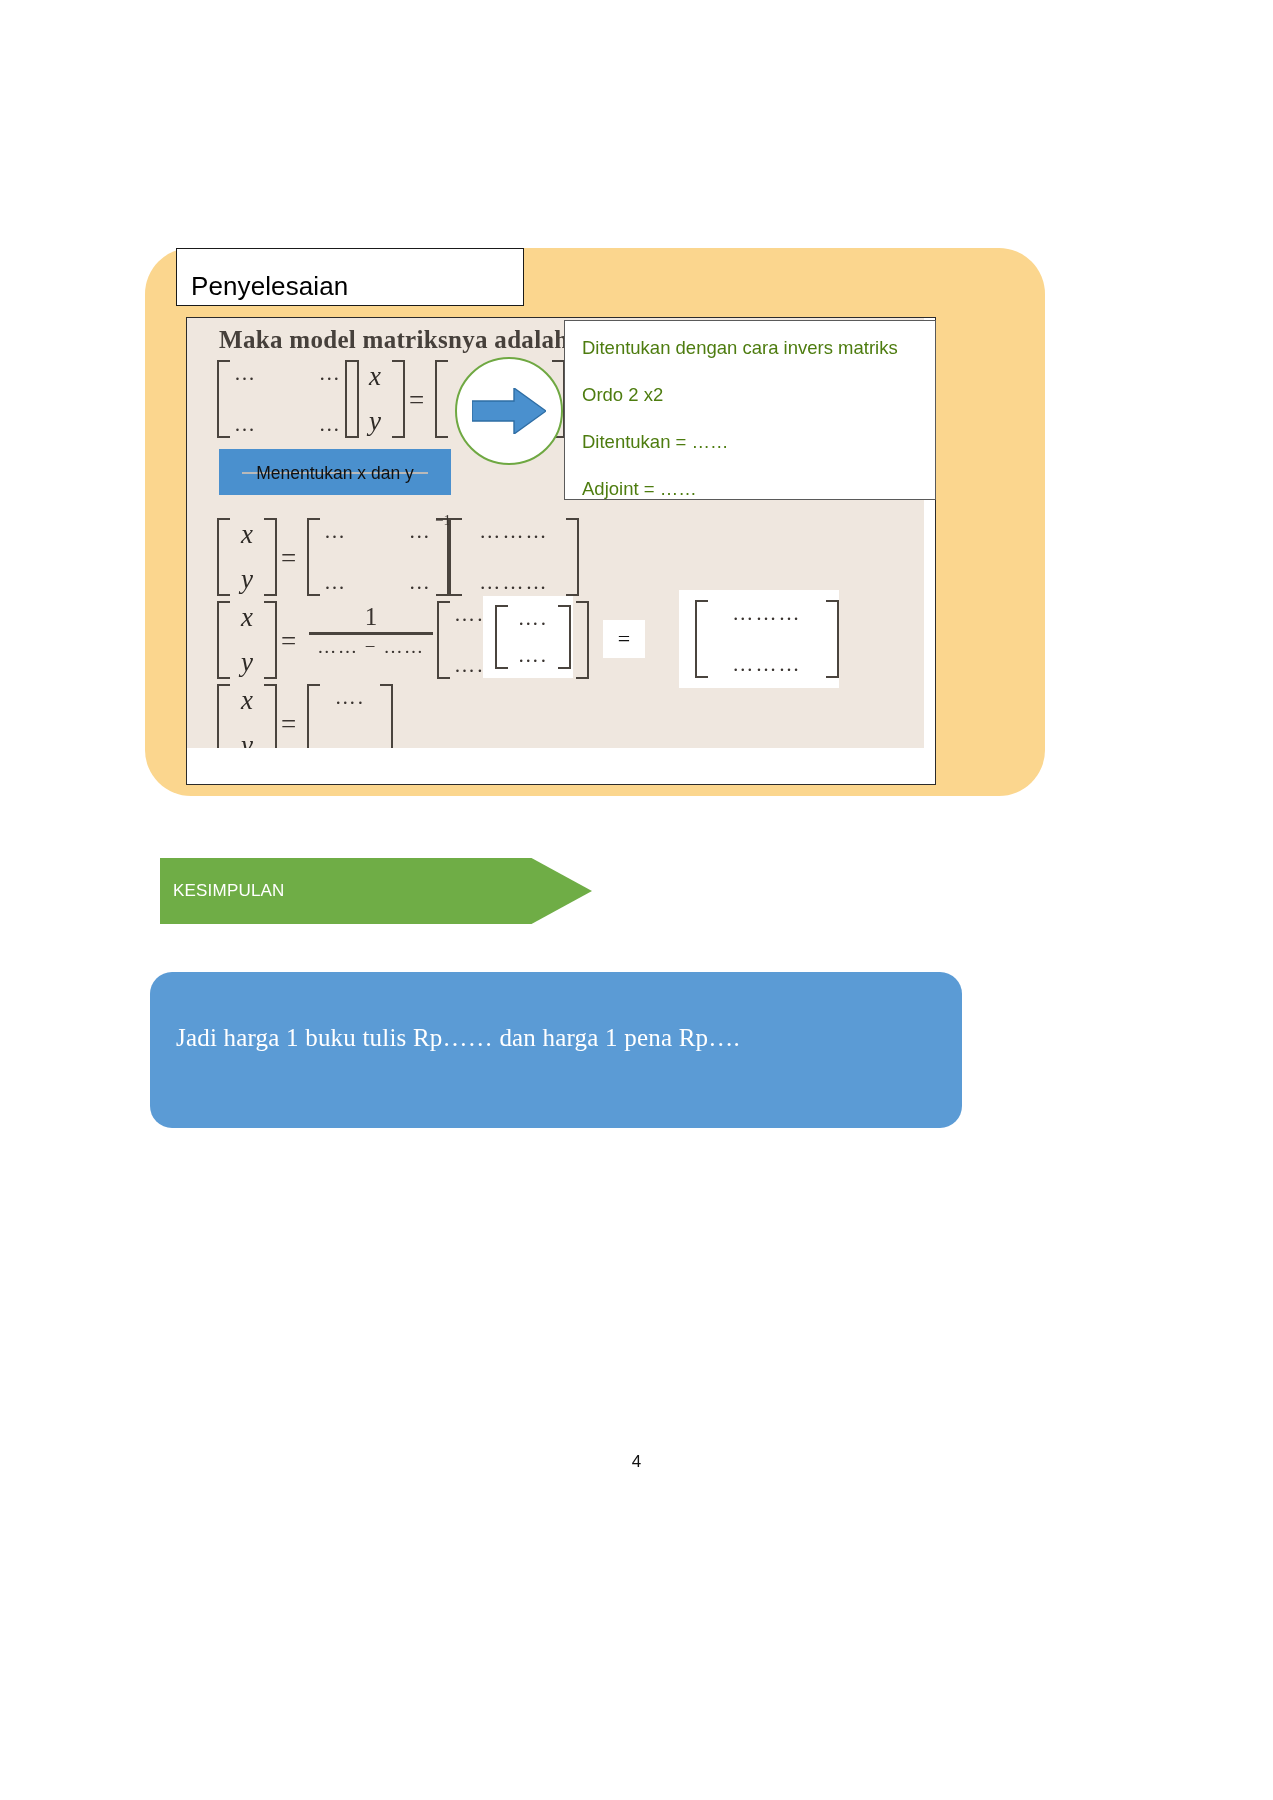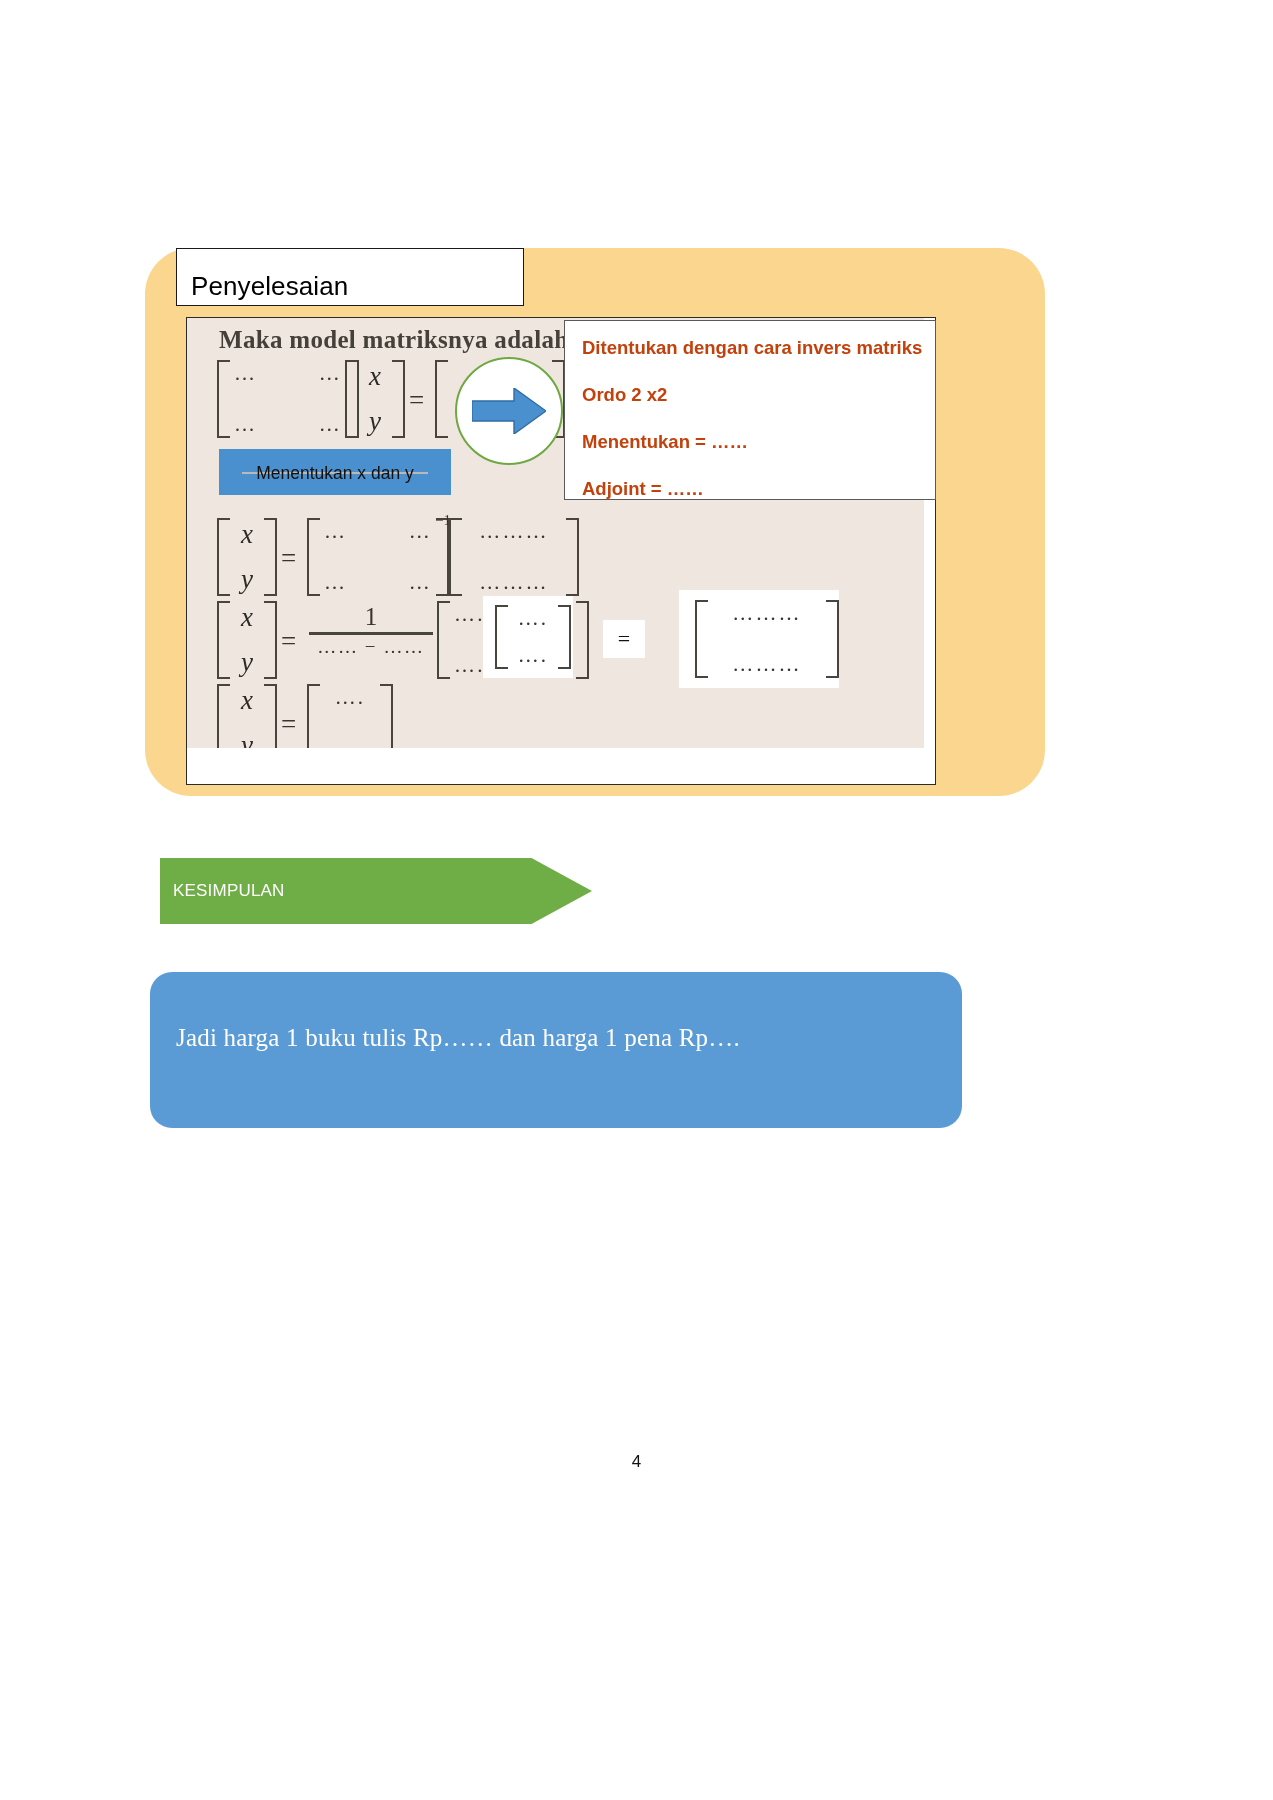--- a/index.html
+++ b/index.html
@@ -192,24 +192,23 @@
     top: 320px;
     width: 372px;
     height: 180px;
     background: #ffffff;
     border: 1.4px solid #5a5a5a;
     box-sizing: border-box;
     padding: 16px 16px 0 17px;
   }
   #info-box .line {
     font-size: 18.5px;
-    color: #c2410c;
+    color: #4d7c0f;
     margin-bottom: 25px;
     white-space: nowrap;
-    font-weight: bold;
   }
 
   
   #menentukan-box {
     position: absolute;
     left: 219px;
     top: 449px;
     width: 232px;
     height: 44px;
     background: #4A90CE;
@@ -483,21 +482,21 @@
 <div id="circle-arrow">
   <div id="green-circle"></div>
   <svg id="blue-arrow" viewBox="0 0 74 46">
     <polygon points="0,13 42,13 42,0 74,23 42,46 42,33 0,33" fill="#4A90CE" stroke="#2E6DA4" stroke-width="1.4"></polygon>
   </svg>
 </div>
 
 <div id="info-box">
   <div class="line">Ditentukan dengan cara invers matriks</div>
   <div class="line">Ordo 2 x2</div>
-  <div class="line">Menentukan = ……</div>
+  <div class="line">Ditentukan = ……</div>
   <div class="line">Adjoint = ……</div>
 </div>
 
 <div id="menentukan-box">
   <div class="inner">
     <span>Menentukan x dan y</span>
   </div>
 </div>
 
 <div id="kesimpulan">

